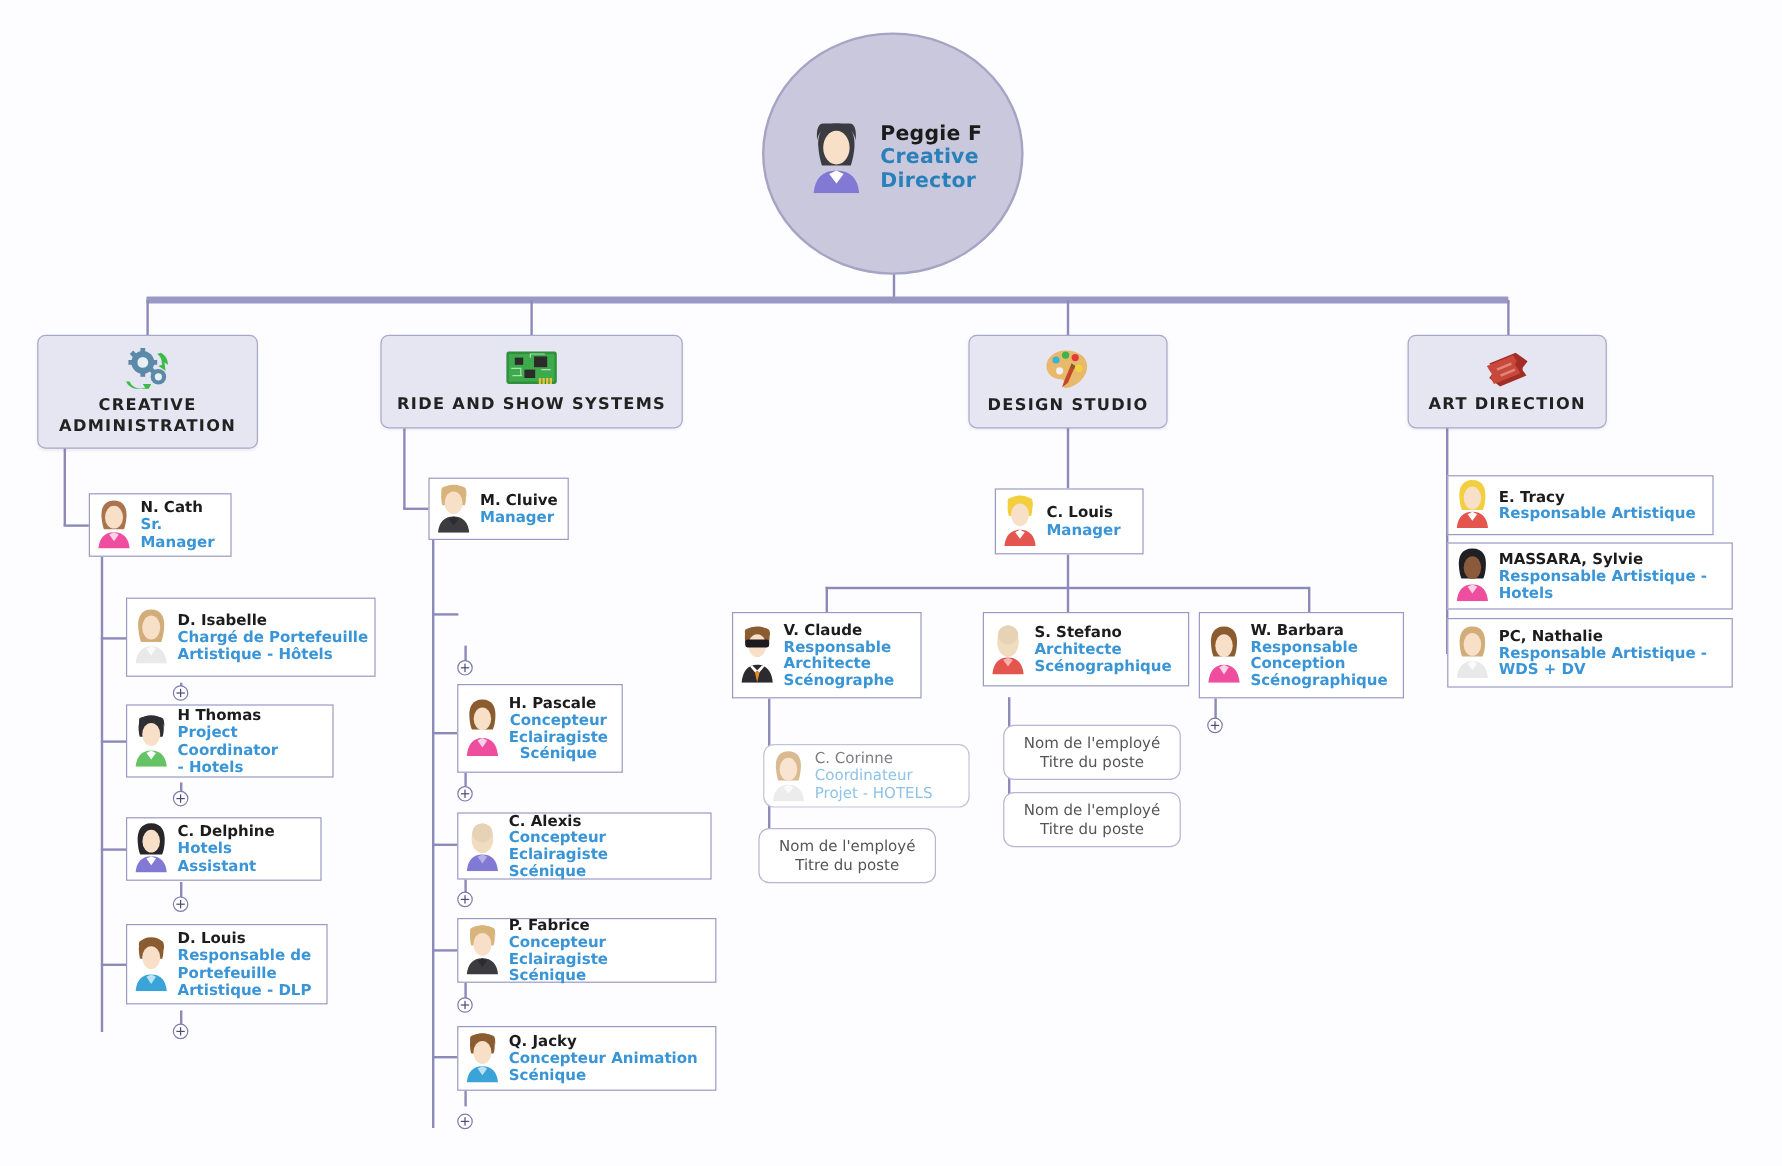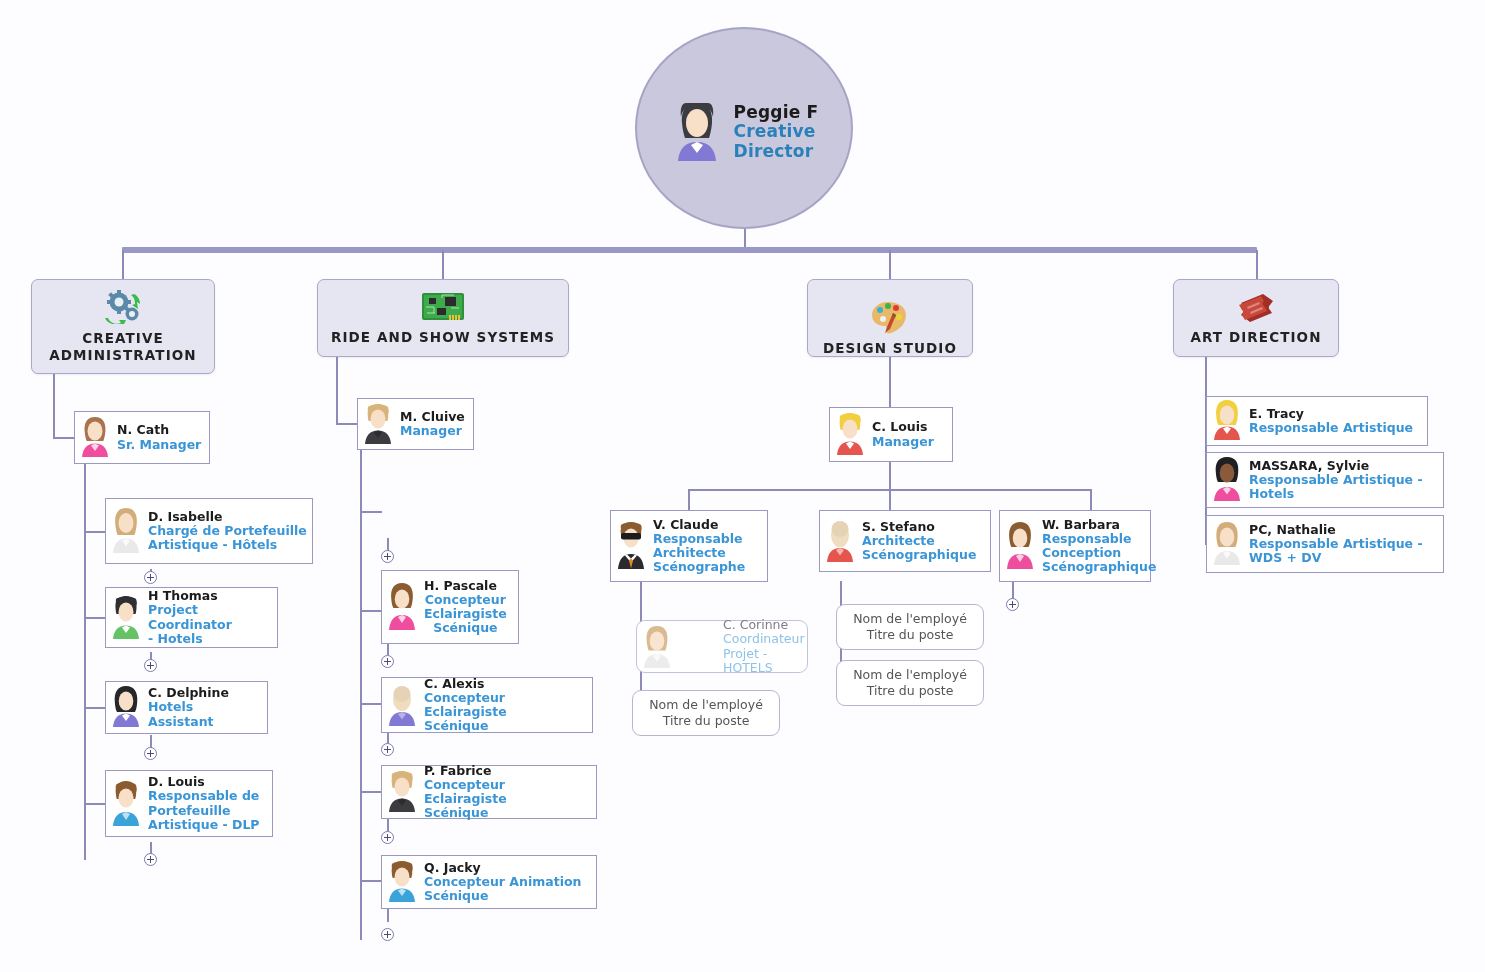--- a/index.html
+++ b/index.html
@@ -293,21 +293,21 @@
             <rect x="34" y="24" width="2" height="5"></rect>
             <rect x="37" y="24" width="2" height="5"></rect>
           </g>
       </svg>
     </span>
     <div class="dept-label">
       <span>RIDE AND SHOW SYSTEMS</span>
     </div>
   </div>
 
-  <div class="dept" style="left:807px; top:279px; width:166px; height:78px;justify-content:flex-end;">
+  <div class="dept" style="left:807px; top:279px; width:166px; height:78px;">
     <span class="dept-icon">
       <svg width="40" height="34" viewBox="0 0 40 34" aria-hidden="true">
         <path d="M18 2C9 2 2 8 2 15c0 7 6 11 12 11 3 0 3 2 2 4-1 3 2 4 5 3 9-3 15-10 15-18C36 7 28 2 18 2z" fill="#e8b96a"></path>
         <circle cx="10" cy="10" r="3" fill="#37b3d8"></circle>
         <circle cx="18" cy="6" r="3" fill="#3bb54a"></circle>
         <circle cx="26" cy="8" r="3" fill="#e03b3b"></circle>
         <circle cx="29" cy="17" r="3" fill="#f2d33b"></circle>
         <circle cx="13" cy="19" r="3" fill="#f0f0f0"></circle>
         <path d="M23 13l-6 14-2 6 5-4 6-14z" fill="#c24a2a"></path>
         <path d="M23 13l3 2-1 3-3-2z" fill="#8c5a2b"></path>
@@ -325,21 +325,21 @@
         <path d="M3 14l22-9 3 5a3.2 3.2 0 000 5l3 5-22 9-3-5a3.2 3.2 0 000-5z" fill="#c9483c"></path>
         <path d="M11 16l12-5 1 2-12 5z" fill="#e49a91" opacity=".75"></path>
         <path d="M14 21l12-5 1 2-12 5z" fill="#e49a91" opacity=".75"></path>
       </svg>
     </span>
     <div class="dept-label">
       <span>ART DIRECTION</span>
     </div>
   </div>
 
-  <div class="node" style="left:74px; top:411px; width:136px; height:53px;">
+  <div class="node" style="left:74px; top:411px; width:119px; height:53px;">
     <span class="av">
       <svg width="34" height="43" viewBox="0 0 34 43" aria-hidden="true">
         <path d="M17 3C9 3 6 9 6.6 17c.4 5 1.4 8 2 10h16.8c.6-2 1.6-5 2-10C28 9 25 3 17 3z" fill="#a9734e"></path>
         <ellipse cx="17" cy="17" rx="7.5" ry="9.5" fill="#f7dfc8"></ellipse>
         <path d="M4 43c.8-8.5 5-13.5 13-13.5S29.2 34.5 30 43z" fill="#ef4e9e"></path>
         <path d="M17 29.5l-4 2 4 5.5 4-5.5z" fill="#fbd3e6"></path>
       </svg>
     </span>
     <span class="txt">
       <div class="n-name">N. Cath</div>
@@ -542,38 +542,38 @@
         <path d="M17 32l-4 2 4 5.5 4-5.5z" fill="#f7b3ad"></path>
       </svg>
     </span>
     <span class="txt">
       <div class="n-name">S. Stefano</div>
       <div class="n-title" style="white-space:pre-line;">Architecte
 Scénographique</div>
     </span>
   </div>
 
-  <div class="node" style="left:999px; top:510px; width:152px; height:72px;">
+  <div class="node" style="left:999px; top:510px; width:171px; height:72px;">
     <span class="av">
       <svg width="34" height="50" viewBox="0 0 34 50" aria-hidden="true">
         <path d="M17 3C8.5 3 5.5 9.5 6.2 18c.4 6 1.6 9 2.2 10h17.2c.6-1 1.8-4 2.2-10C28.5 9.5 25.5 3 17 3z" fill="#8a5c30"></path>
         <ellipse cx="17" cy="19" rx="7.3" ry="9.5" fill="#f7dfc8"></ellipse>
         <path d="M4 50c.8-9.5 5-15 13-15s12.2 5.5 13 15z" fill="#ef4e9e"></path>
         <path d="M17 35l-4 2 4 6 4-6z" fill="#fbd3e6"></path>
       </svg>
     </span>
     <span class="txt">
       <div class="n-name">W. Barbara</div>
       <div class="n-title" style="white-space:pre-line;">Responsable
 Conception
 Scénographique</div>
     </span>
   </div>
 
-  <div class="node soft faded" style="left:636px; top:620px; width:172px; height:53px;gap:44px;">
+  <div class="node soft faded" style="left:636px; top:620px; width:172px; height:53px;">
     <span class="av">
       <svg width="34" height="46" viewBox="0 0 34 46" aria-hidden="true" opacity=".82">
         <path d="M17 4C9 4 6 10 6.6 18c.4 5.5 1.4 9 2 10.5h16.8c.6-1.5 1.6-5 2-10.5C28 10 25 4 17 4z" fill="#d2ad7a"></path>
         <ellipse cx="17" cy="19" rx="7.3" ry="9.5" fill="#f7dfc8"></ellipse>
         <path d="M4 46c.8-9 5-14 13-14s12.2 5 13 14z" fill="#e9e9e9"></path>
         <path d="M17 32l-4 2 4 5.5 4-5.5z" fill="#fafafa"></path>
       </svg>
     </span>
     <span class="txt">
       <div class="n-name">C. Corinne</div>

